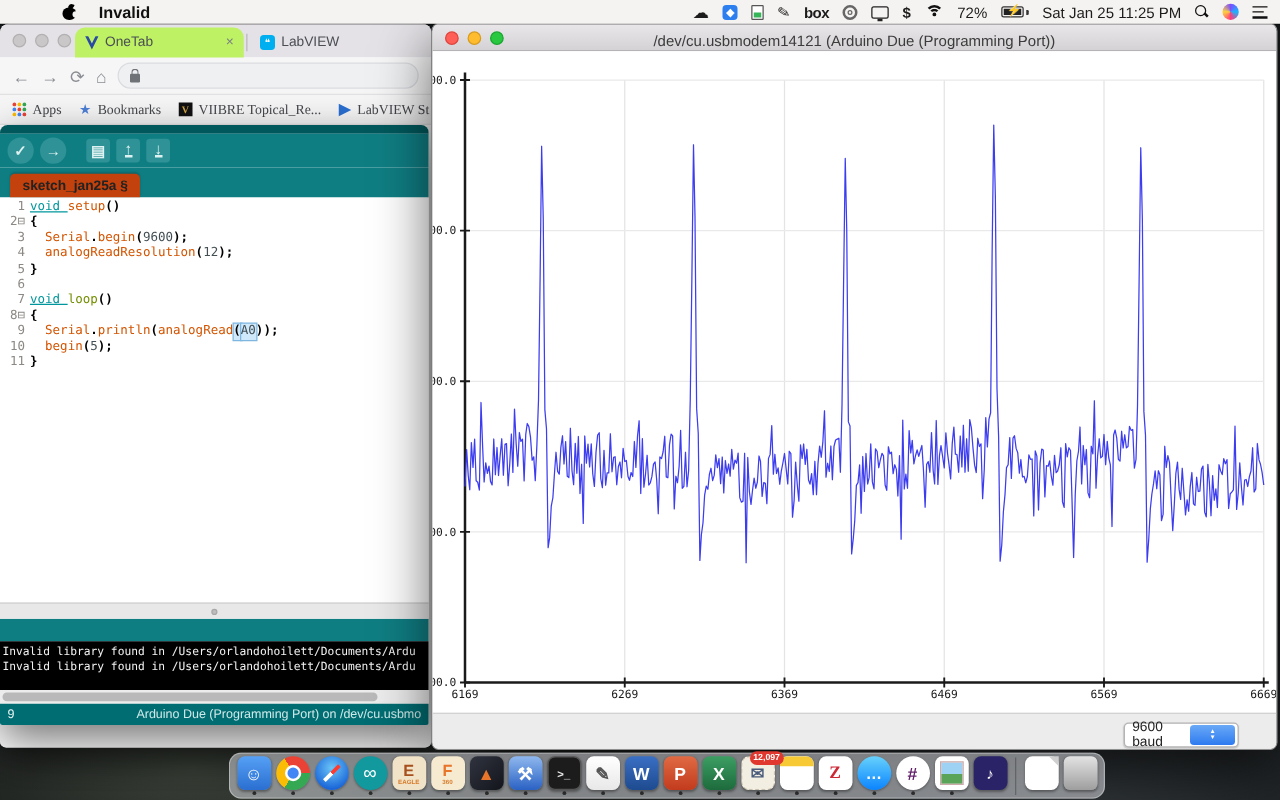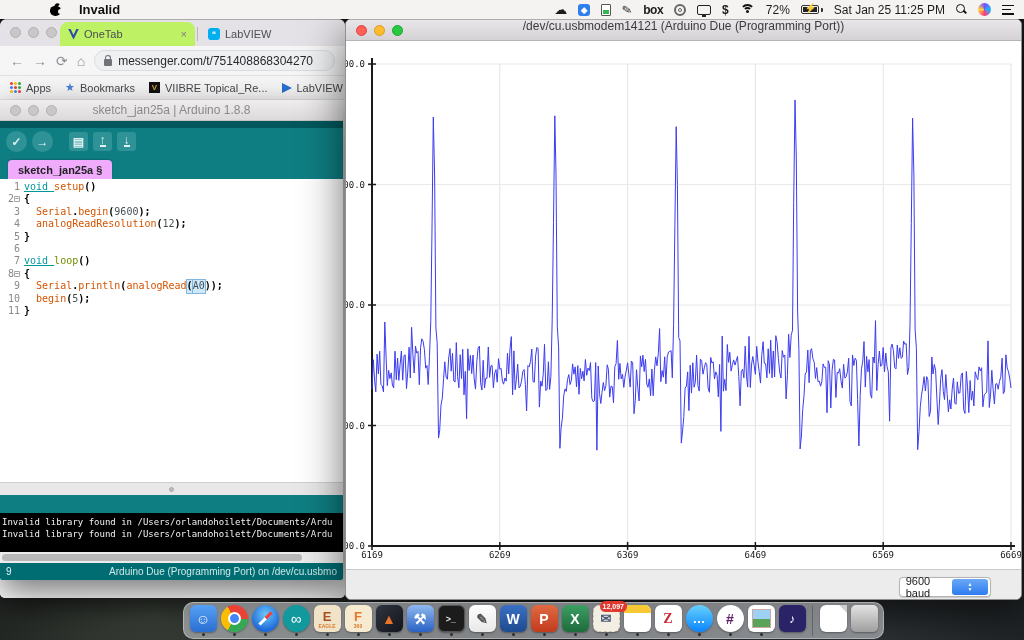--- a/index.html
+++ b/index.html
@@ -64,41 +64,41 @@
   .fav-groupme{width:12px;height:12px;border-radius:3px;background:#00aff0;color:#fff;font-size:8px;display:flex;align-items:center;justify-content:center;}
   .tab .close{margin-left:auto;color:#7a7e83;font-size:11px;}
   .tab-divider{width:1px;height:14px;background:#b9b7bb;margin:0 2px 5px 2px;}
   .navbar{height:30px;background:#f7f6f7;display:flex;align-items:center;gap:9px;padding:0 10px;border-bottom:1px solid #e3e1e4;}
   .nav-ic{color:#8a8e93;font-size:14px;}
   .omnibox{flex:1;height:21px;background:#eef0f2;border:1px solid #dadce0;border-radius:11px;display:flex;align-items:center;gap:6px;padding:0 9px;min-width:0;}
   .lock{width:8px;height:7px;background:#6f7377;border-radius:1px;position:relative;margin-top:3px;}
   .lock::before{content:"";position:absolute;top:-4px;left:1px;width:4px;height:4px;border:1.5px solid #6f7377;border-bottom:0;border-radius:4px 4px 0 0;}
   .url{font-size:12px;color:#27292c;white-space:nowrap;overflow:hidden;}
   .bookmarks{height:24px;background:#f7f6f7;display:flex;align-items:center;gap:14px;padding:0 10px;font-size:11px;color:#44474b;border-bottom:1px solid #e7e5e8;}
-  .bm{display:flex;align-items:center;gap:5px;white-space:nowrap;}
+  .bm{display:flex;align-items:center;gap:5px;white-space:nowrap;font-family:Liberation Serif, serif;}
   .bm-apps{display:grid;grid-template-columns:repeat(3,3px);grid-gap:1px;}
   .bm-apps i{width:3px;height:3px;border-radius:50%;}
   .bm-star{color:#4d7fd6;font-size:11px;}
   .bm-viibre{width:11px;height:11px;background:#111;color:#d4a943;font-size:8px;font-weight:bold;display:flex;align-items:center;justify-content:center;}
   .bm-labview{width:0;height:0;border-left:10px solid #2a6fd1;border-top:5px solid transparent;border-bottom:5px solid transparent;}
   .b-content{position:relative;height:100%;background:#fff;}
 
   
   .ide{position:absolute;left:0;top:100px;width:343px;height:480px;z-index:2;background:#fff;border-radius:6px 6px 2px 2px;box-shadow:0 12px 34px rgba(0,0,0,.55);overflow:hidden;display:flex;flex-direction:column;}
   .ide-titlebar{height:21px;background:linear-gradient(#efedee,#dcdadb);position:relative;display:flex;align-items:center;justify-content:center;font-size:12px;color:#8a8a8a;border-bottom:1px solid #c4c2c3;flex:0 0 auto;}
   .ide-titlebar .lights{top:5px;}
   .ide-menustrip{height:7px;background:#00585c;flex:0 0 auto;}
   .ide-toolbar{height:27px;background:#0f7e83;display:flex;align-items:center;gap:5px;padding:0 6px;flex:0 0 auto;}
   .tb-btn{width:21px;height:21px;background:#2f9297;color:#dff2f2;display:flex;align-items:center;justify-content:center;font-size:12px;font-weight:bold;}
   .tb-btn.round{border-radius:50%;}
   .tb-btn.sq{border-radius:3px;width:19px;height:19px;}
   .tb-gap{width:6px;}
   .tb-under{border-bottom:2px solid #dff2f2;line-height:9px;height:11px;}
   .ide-tabbar{height:24px;background:#0f7e83;display:flex;align-items:flex-end;padding-left:8px;flex:0 0 auto;}
-  .ide-tab{height:19px;background:#f0abfc;border-radius:4px 4px 0 0;padding:0 10px;font-size:11px;font-weight:bold;color:#222;display:flex;align-items:center;box-shadow:0 -1px 2px rgba(0,0,0,.2);}
+  .ide-tab{height:19px;background:#c2410c;border-radius:4px 4px 0 0;padding:0 10px;font-size:11px;font-weight:bold;color:#222;display:flex;align-items:center;box-shadow:0 -1px 2px rgba(0,0,0,.2);}
   .editor{flex:1 1 auto;background:#fff;overflow:hidden;font-family:"DejaVu Sans Mono",monospace;font-size:10px;line-height:12.4px;padding-top:2px;position:relative;}
   .code-row{display:flex;height:12.4px;white-space:pre;}
   .gutter{width:24px;flex:0 0 auto;text-align:right;padding-right:4px;color:#8c8884;}
   .tok{color:#434f54;}
   .tok.kw{color:#00979c;text-decoration:underline;}
   .tok.fn{color:#d35400;}
   .tok.st{color:#728e00;}
   .tok.num{color:#434f54;}
   .tok.pn{color:#000;font-weight:bold;}
   .tok.sel{background:#cfe9fb;box-shadow:0 0 0 1px #7fb6e0;}
@@ -106,21 +106,21 @@
   .ide-splitter i{position:absolute;left:50%;top:4px;width:5px;height:5px;margin-left:-3px;border-radius:50%;background:#bdbdbd;border:1px solid #a8a8a8;}
   .ide-consoleband{height:18px;background:#0f7e83;flex:0 0 auto;}
   .ide-console{height:39px;background:#000;color:#f2f2f2;font-family:"DejaVu Sans Mono",monospace;font-size:9px;line-height:12px;padding:3px 2px 0 2px;overflow:hidden;flex:0 0 auto;white-space:nowrap;}
   .ide-hscroll{height:11px;background:#ececec;flex:0 0 auto;display:flex;align-items:center;padding:0 2px;}
   .ide-hscroll i{width:300px;height:7px;border-radius:4px;background:#b9b9b9;}
   .ide-status{height:17px;background:#006d72;color:#e8f4f4;font-size:10px;display:flex;align-items:center;justify-content:space-between;padding:0 6px;flex:0 0 auto;white-space:nowrap;overflow:hidden;}
   .ide-status .r{color:#cfe9e9;}
 
   
   .plotter{position:absolute;left:345px;top:18px;width:677px;height:582px;z-index:3;background:#fff;border-radius:7px 7px 6px 6px;box-shadow:0 16px 44px rgba(0,0,0,.6);overflow:hidden;display:flex;flex-direction:column;border:1px solid #8f8f8f;}
-  .pl-titlebar{height:22px;background:linear-gradient(#e9e7e9,#d4d2d4);border-bottom:1px solid #b5b3b5;position:relative;display:flex;align-items:flex-start;justify-content:center;font-size:12px;color:#3c3c3c;flex:0 0 auto;}
+  .pl-titlebar{height:22px;background:linear-gradient(#e9e7e9,#d4d2d4);border-bottom:1px solid #b5b3b5;position:relative;display:flex;align-items:flex-end;justify-content:center;font-size:12px;color:#3c3c3c;flex:0 0 auto;}
   .pl-titlebar .lights{top:6px;}
   .pl-plot{flex:1 1 auto;background:#fff;position:relative;}
   .pl-bottom{height:34px;background:#ececec;border-top:1px solid #c9c9c9;display:flex;align-items:center;justify-content:flex-end;padding-right:30px;flex:0 0 auto;}
   .baud{width:92px;height:20px;background:#fff;border:1px solid #b4b4b4;border-radius:4px;display:flex;align-items:center;font-size:11px;color:#222;position:relative;box-shadow:0 .5px 1px rgba(0,0,0,.15);gap:16px;}
   .baud span{flex:1;text-align:center;}
   .baud .stepper{width:15px;height:16px;margin-right:2px;background:linear-gradient(#6aa9f7,#2e7bf0);border-radius:3px;color:#fff;font-size:5px;display:flex;flex-direction:column;align-items:center;justify-content:center;line-height:5px;}
 
   
   .dock{position:absolute;left:183px;bottom:1px;height:37px;z-index:40;background:rgba(215,217,223,.55);border:1px solid rgba(255,255,255,.35);border-radius:10px;display:flex;align-items:center;gap:3px;padding:0 5px;backdrop-filter:blur(2px);}
   .dock-item{position:relative;width:28px;display:flex;flex-direction:column;align-items:center;}
@@ -234,21 +234,20 @@
       <span>LabVIEW</span>
     </div>
   </div>
   <div class="navbar">
     <span class="nav-ic">←</span>
     <span class="nav-ic">→</span>
     <span class="nav-ic">⟳</span>
     <span class="nav-ic">⌂</span>
     <div class="omnibox">
       <span class="lock"></span>
-      <span class="url">messenger.com/t/751408868304270</span>
     </div>
   </div>
   <div class="bookmarks">
     <span class="bm">
       <span class="bm-apps">
           <i style="background:#ea4335"></i>
           <i style="background:#fbbc05"></i>
           <i style="background:#34a853"></i>
           <i style="background:#4285f4"></i>
           <i style="background:#ea4335"></i>
@@ -271,28 +270,20 @@
       <span class="bm-labview"></span>
       <span>LabVIEW St</span>
     </span>
   </div>
   <div class="b-content">
     
   </div>
 </div>
 
 <div class="ide">
-  <div class="ide-titlebar">
-    <span class="lights">
-      <span class="light"></span>
-      <span class="light"></span>
-      <span class="light"></span>
-    </span>
-    <span>sketch_jan25a | Arduino 1.8.8</span>
-  </div>
   <div class="ide-menustrip"></div>
   <div class="ide-toolbar">
     <span class="tb-btn round">✓</span>
     <span class="tb-btn round">→</span>
     <span class="tb-gap"></span>
     <span class="tb-btn sq">▤</span>
     <span class="tb-btn sq">
         <span class="tb-under">↑</span>
       </span>
     <span class="tb-btn sq">

